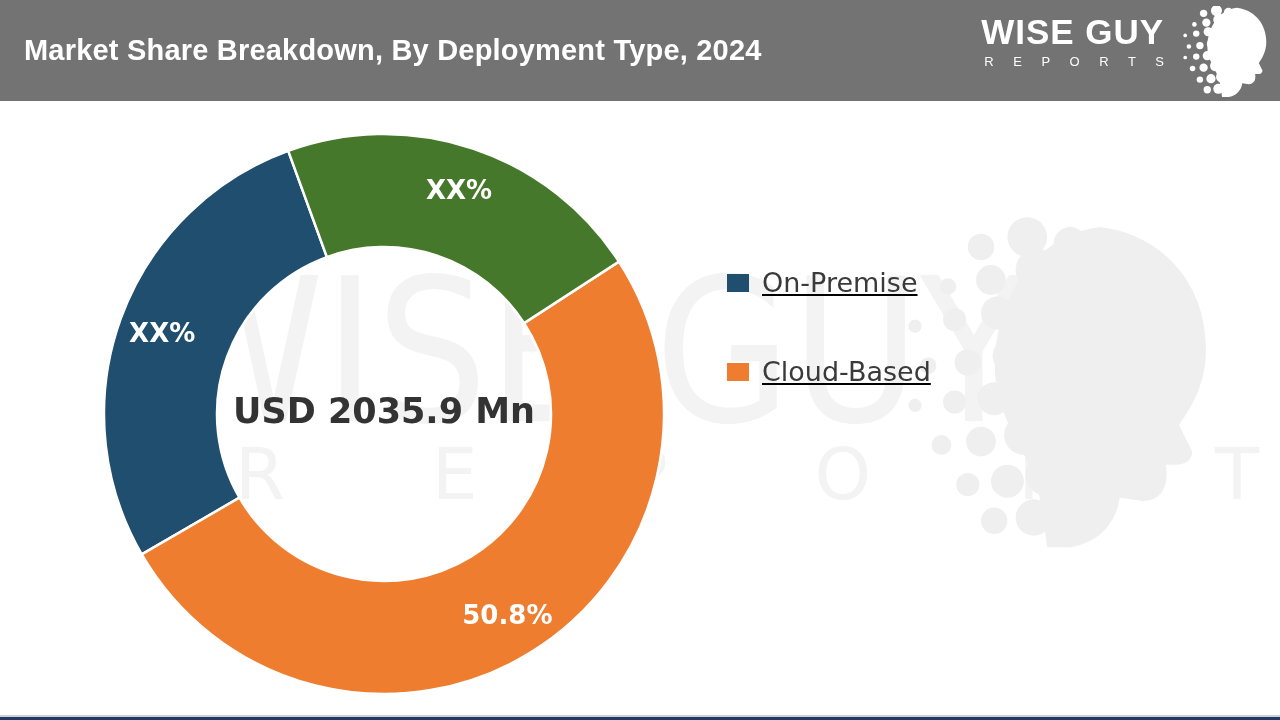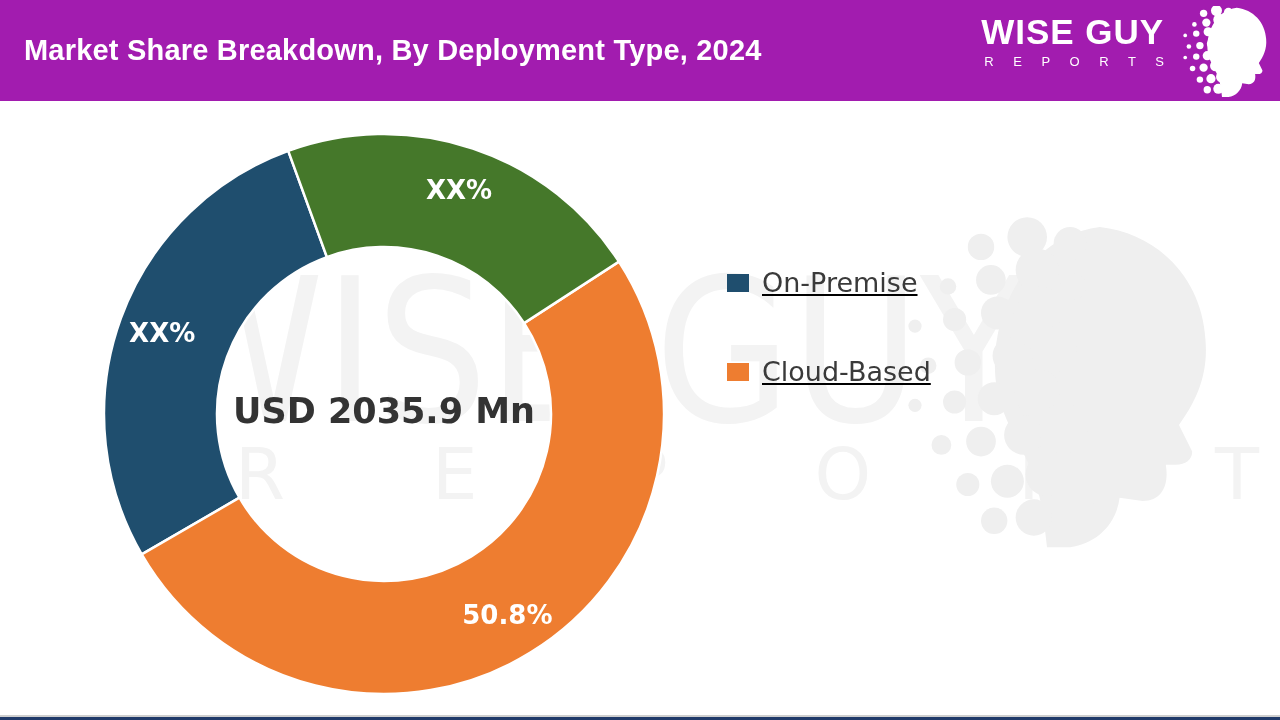--- a/index.html
+++ b/index.html
@@ -103,21 +103,21 @@
     <div class="legend-item">
       <span class="legend-swatch" style="background: rgb(31, 78, 110);"></span>
       <span class="legend-label">On-Premise</span>
     </div>
     <div class="legend-item">
       <span class="legend-swatch" style="background: rgb(238, 125, 48);"></span>
       <span class="legend-label">Cloud-Based</span>
     </div>
   </div>
 
-  <div id="header" style="background: #a21caf;">
+  <div id="header" style="background: #737373;">
     <div id="page-title">Market Share Breakdown, By Deployment Type, 2024</div>
     <div id="logo">
       <div class="logo-main">WISE GUY</div>
       <div class="logo-sub">R E P O R T S</div>
     </div>
     <svg id="logo-face" width="92" height="92" viewBox="0 0 100 100">
         <path d="M66,2 C84,4 97,18 98,36 C99,47 95,55 90,62 L94,70 C94,72.5 92,74 89,74 L86,74 C87,80 85,85 79,85 L72,84 C71,92 65,98 57,99 L50,99 C49,90 48,82 45,75 C42,68 37,61 35,52 C31,32 42,5 66,2 Z" fill="#ffffff"></path>
         <circle cx="30" cy="8" r="4" fill="#ffffff"></circle>
         <circle cx="44" cy="5" r="6" fill="#ffffff"></circle>
         <circle cx="57" cy="7" r="5" fill="#ffffff"></circle>

